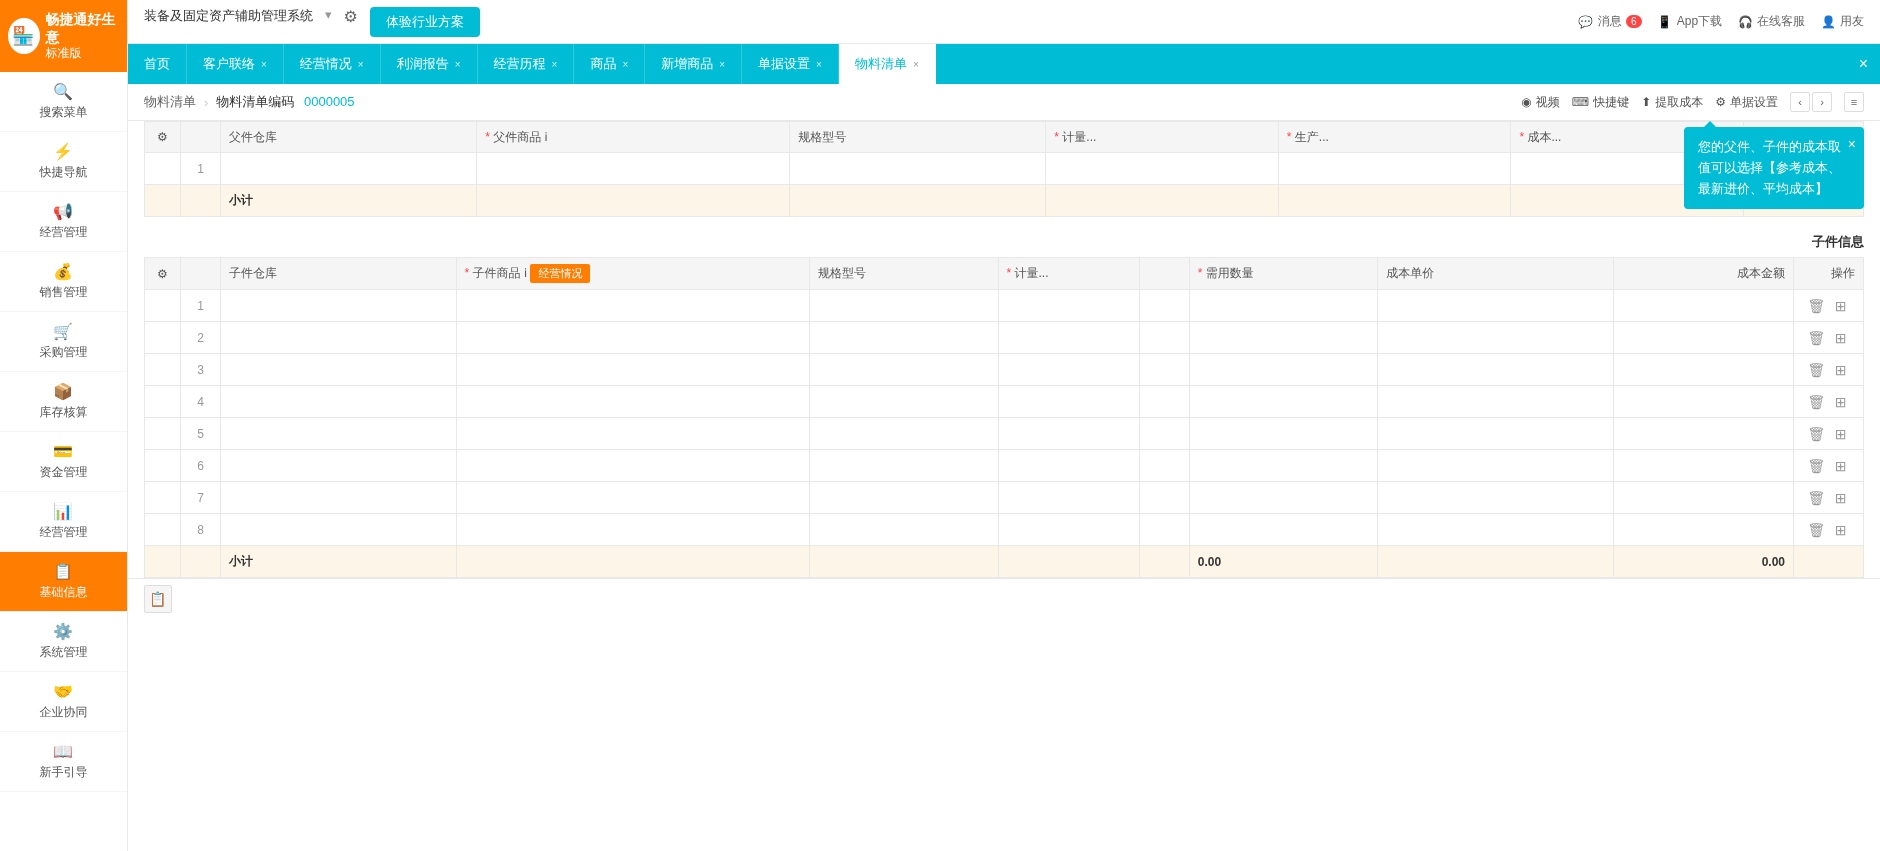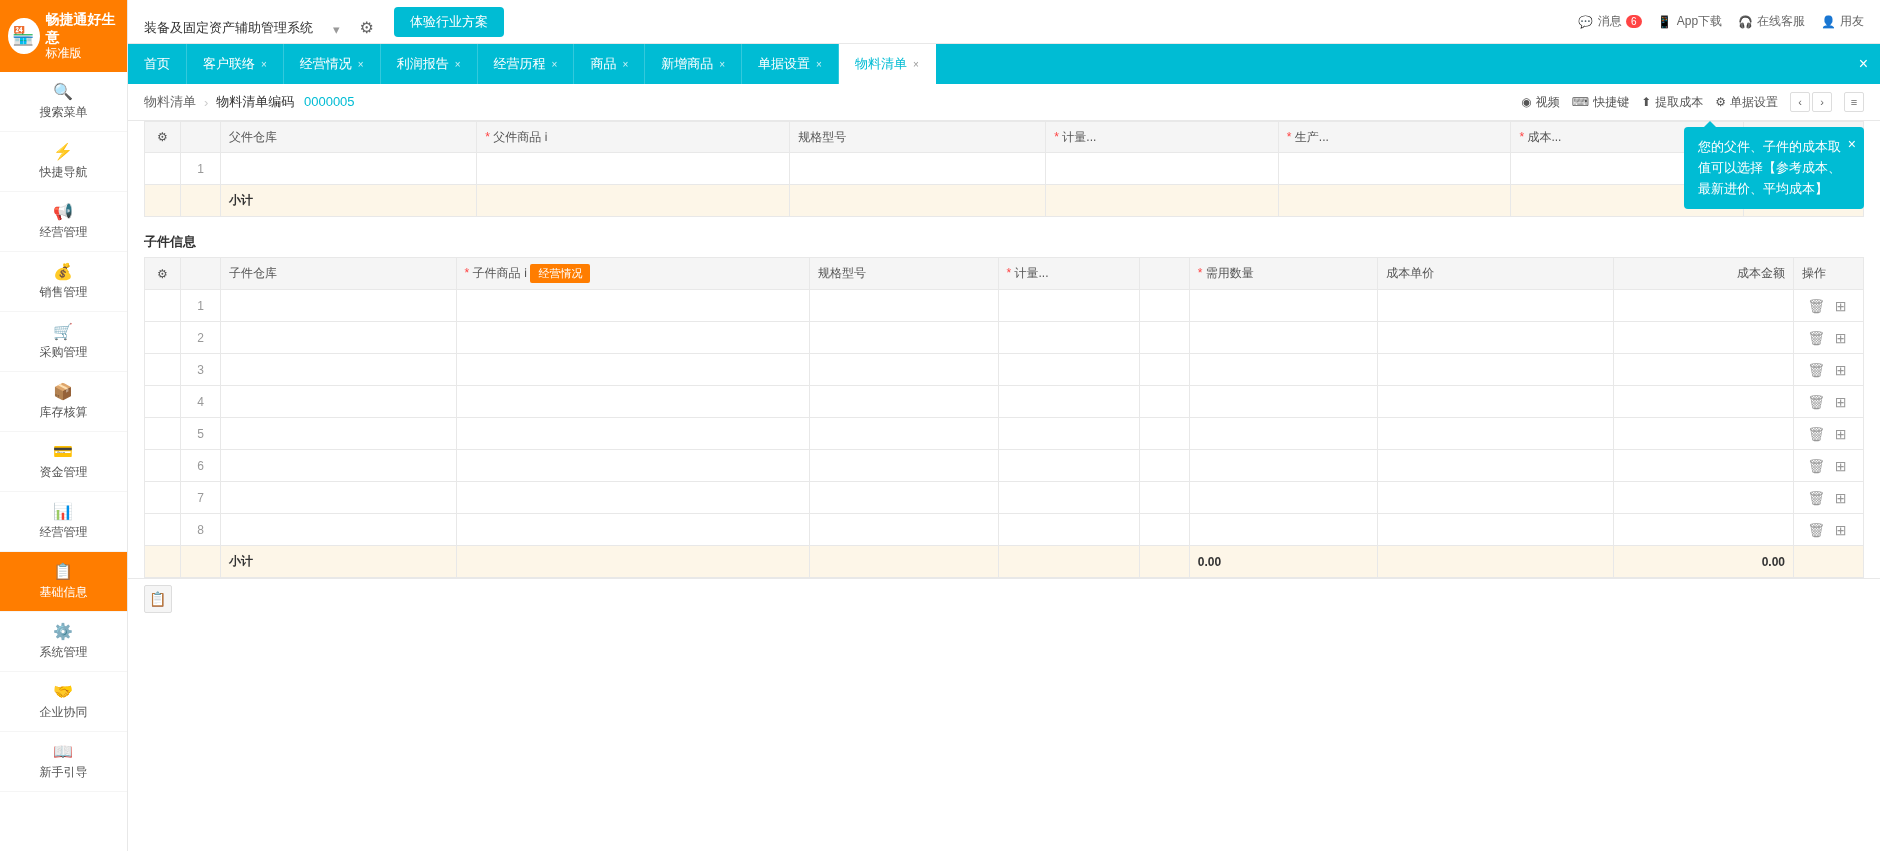--- a/index.html
+++ b/index.html
@@ -14,21 +14,21 @@
     .sidebar-nav { flex: 1; overflow-y: auto; }
     .sidebar-item { display: flex; flex-direction: column; align-items: center; padding: 10px 4px; cursor: pointer; color: #555; font-size: 12px; gap: 3px; border-bottom: 1px solid #f5f5f5; }
     .sidebar-item.active { background: #ff7d00; color: #fff; }
     .sidebar-item .icon { font-size: 16px; }
 
     
     .main { flex: 1; display: flex; flex-direction: column; overflow: hidden; }
 
     
     .topbar { background: #fff; border-bottom: 1px solid #e8e8e8; padding: 0 16px; display: flex; align-items: center; justify-content: space-between; height: 44px; flex-shrink: 0; }
-    .topbar-left { display: flex; align-items: flex-end; gap: 20px; }
+    .topbar-left { display: flex; align-items: flex-start; gap: 12px; }
     .system-title { font-size: 13px; color: #333; font-weight: 500; }
     .topbar-right { display: flex; align-items: center; gap: 16px; }
     .topbar-btn { display: flex; align-items: center; gap: 4px; color: #666; font-size: 12px; cursor: pointer; background: none; border: none; }
     .badge { background: #ff4444; color: #fff; border-radius: 8px; font-size: 10px; padding: 1px 4px; min-width: 16px; text-align: center; }
     .trial-btn { background: #00bcd4; color: #fff; border: none; border-radius: 4px; padding: 6px 16px; cursor: pointer; font-size: 13px; }
     .settings-icon { color: #666; cursor: pointer; font-size: 16px; }
 
     
     .nav-tabs { background: #00bcd4; display: flex; align-items: center; height: 40px; flex-shrink: 0; overflow: hidden; }
     .nav-tab { padding: 0 16px; height: 40px; display: flex; align-items: center; gap: 4px; color: #fff; font-size: 13px; cursor: pointer; white-space: nowrap; border-right: 1px solid rgba(255,255,255,0.2); }
@@ -289,41 +289,41 @@
             <td></td>
             <td></td>
             <td style="font-weight:600;"></td>
             <td></td>
             <td style="text-align:right;font-weight:600;">0.00</td>
           </tr>
         </tbody>
       </table>
     </div>
 
-    <div class="section" style="margin-top:8px;">
+    <div class="section" style="margin-top:8px;text-align:right;">
       <div class="section-title">子件信息</div>
     </div>
     <div class="table-container">
       <table>
         <thead>
           <tr>
             <th class="th-settings">⚙</th>
             <th style="width:36px;"></th>
             <th>子件仓库</th>
             <th>
               <span class="required">*</span> 子件商品 ℹ
               <button class="scan-btn">经营情况</button>
             </th>
             <th>规格型号</th>
             <th><span class="required">*</span> 计量...</th>
             <th style="width:50px;"></th>
             <th><span class="required">*</span> 需用数量</th>
             <th>成本单价</th>
             <th style="text-align:right;width:180px;">成本金额</th>
-            <th style="width:70px;text-align:left;font-family:Liberation Serif, serif;">操作</th>
+            <th style="width:70px;text-align:right;font-family:Liberation Serif, serif;">操作</th>
           </tr>
         </thead>
         <tbody id="child-tbody">
         <tr>
       <td></td>
       <td class="col-row-num">1</td>
       <td style="min-width:100px;"></td>
       <td style="min-width:150px;"></td>
       <td style="min-width:80px;"></td>
       <td style="min-width:60px;"></td>

